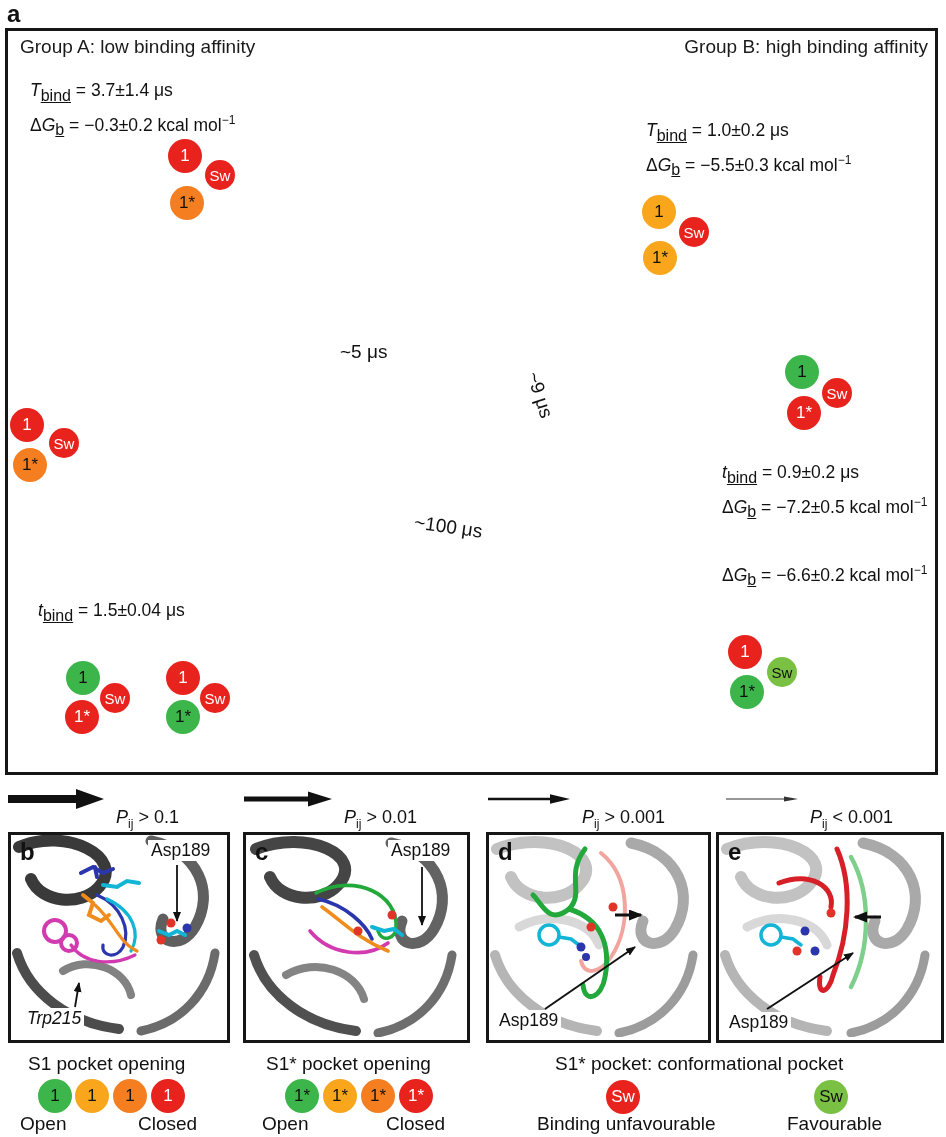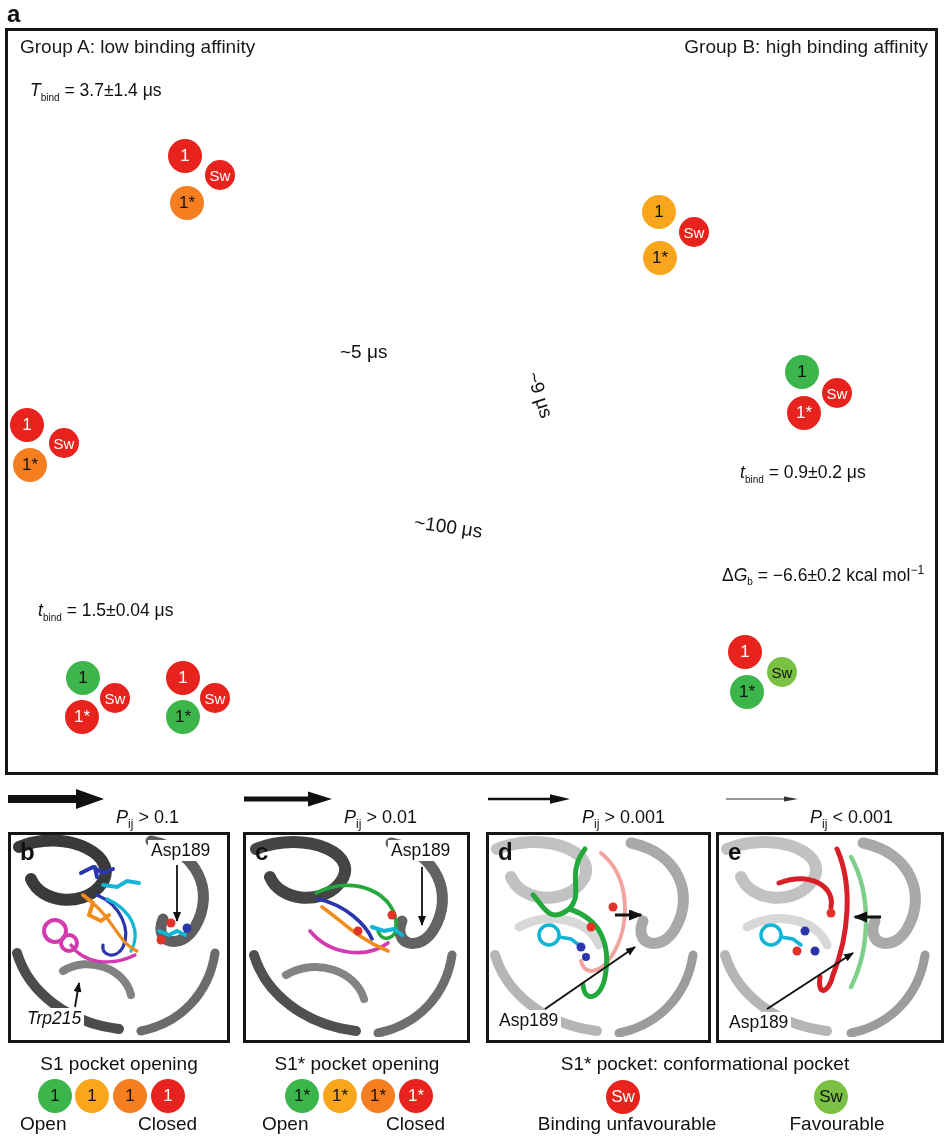--- a/index.html
+++ b/index.html
@@ -6,41 +6,41 @@
   #root{position:relative;width:946px;height:1137px;background:#fff;overflow:hidden;
         font-family:"Liberation Sans","DejaVu Sans",sans-serif;color:#111;}
   .abs{position:absolute;}
   
   .panelA-border{left:5px;top:28px;width:927px;height:741px;border:3px solid #161616;background:#fff;}
   .groupA-bg{left:8px;top:31px;width:450px;height:738px;background:#e3e3e3;}
   .whitebox{background:#fff;}
   .fig-letter{font-size:24px;font-weight:bold;color:#111;}
   .group-title{font-size:19px;color:#1a1a1a;}
   .stats{font-size:17.5px;line-height:25px;color:#111;white-space:nowrap;}
-  .stats sub{font-size:10px;}
+  .stats sub{font-size:16px;text-decoration:underline;}
   .stats sup{font-size:12px;}
   .it{font-style:italic;}
   .badge{border-radius:50%;display:flex;align-items:center;justify-content:center;
          width:34px;height:34px;font-size:17px;color:#111;}
   .badge.sw{width:30px;height:30px;font-size:15px;}
   .badge[data-color="red"]{background:#e8231d;color:#fff;}
   .badge[data-color="orange"]{background:#f57e20;color:#111;}
   .badge[data-color="amber"]{background:#f9a61c;color:#111;}
   .badge[data-color="green"]{background:#3cb54a;color:#111;}
   .badge[data-color="lightgreen"]{background:#7ac143;color:#111;}
   .timescale{font-size:19px;color:#111;white-space:nowrap;}
   .protein{position:absolute;}
   
   .leg-item{display:flex;align-items:center;gap:8px;height:24px;}
   .plabel{font-size:18px;white-space:nowrap;margin-top:40px;}
   .plabel sub{font-size:12px;}
   
   .panelB-border{border:3px solid #161616;background:#fff;}
   .resid-label{font-size:17.5px;background:#fff;padding:0 3px;white-space:nowrap;}
-  .caption{font-size:19px;text-align:center;white-space:nowrap;}
+  .caption{font-size:19px;white-space:nowrap;}
   .oc-label{font-size:19px;white-space:nowrap;}
   .lc{border-radius:50%;width:34px;height:34px;display:flex;align-items:center;justify-content:center;font-size:17px;}
   svg{display:block;}
 </style>
 </head>
 <body>
 
 <div id="root">
 
   <svg width="0" height="0" style="position:absolute">
@@ -122,23 +122,29 @@
     <circle cx="529" cy="292" r="6.5" fill="#111"></circle>
   </svg>
 
   <div class="abs panelA-border" style="pointer-events:none"></div>
 
   <div class="abs group-title" style="left:20px;top:36px">Group A: low binding affinity</div>
   <div class="abs group-title" style="left:598px;top:36px;width:330px;text-align:right">Group B: high binding affinity</div>
 
   <div class="abs stats" style="left:30px;top:78px">
     <div><span class="it">T</span><sub>bind</sub> <span>= 3.7±1.4 μs</span></div>
-  </div>
-  <div class="abs stats" style="left:740px;top:460px">
+    <div><span>Δ</span><span class="it">G</span><sub>b</sub> <span>= −0.3±0.2 kcal mol</span><sup>−1</sup></div>
+  </div>
+  <div class="abs stats" style="left:646px;top:118px">
+    <div><span class="it">T</span><sub>bind</sub> <span>= 1.0±0.2 μs</span></div>
+    <div><span>Δ</span><span class="it">G</span><sub>b</sub> <span>= −5.5±0.3 kcal mol</span><sup>−1</sup></div>
+  </div>
+  <div class="abs stats" style="left:722px;top:460px">
     <div><span class="it">t</span><sub>bind</sub> <span>= 0.9±0.2 μs</span></div>
+    <div><span>Δ</span><span class="it">G</span><sub>b</sub> <span>= −7.2±0.5 kcal mol</span><sup>−1</sup></div>
   </div>
   <div class="abs stats" style="left:38px;top:598px">
     <div><span class="it">t</span><sub>bind</sub> <span>= 1.5±0.04 μs</span></div>
   </div>
   <div class="abs stats" style="left:722px;top:558px">
     <div><span>Δ</span><span class="it">G</span><sub>b</sub> <span>= −6.6±0.2 kcal mol</span><sup>−1</sup></div>
   </div>
 
   <div class="abs timescale" style="left:340px;top:341px">~5 μs</div>
   <div class="abs timescale" style="left:516px;top:384px;transform:rotate(72deg)">~9 μs</div>

